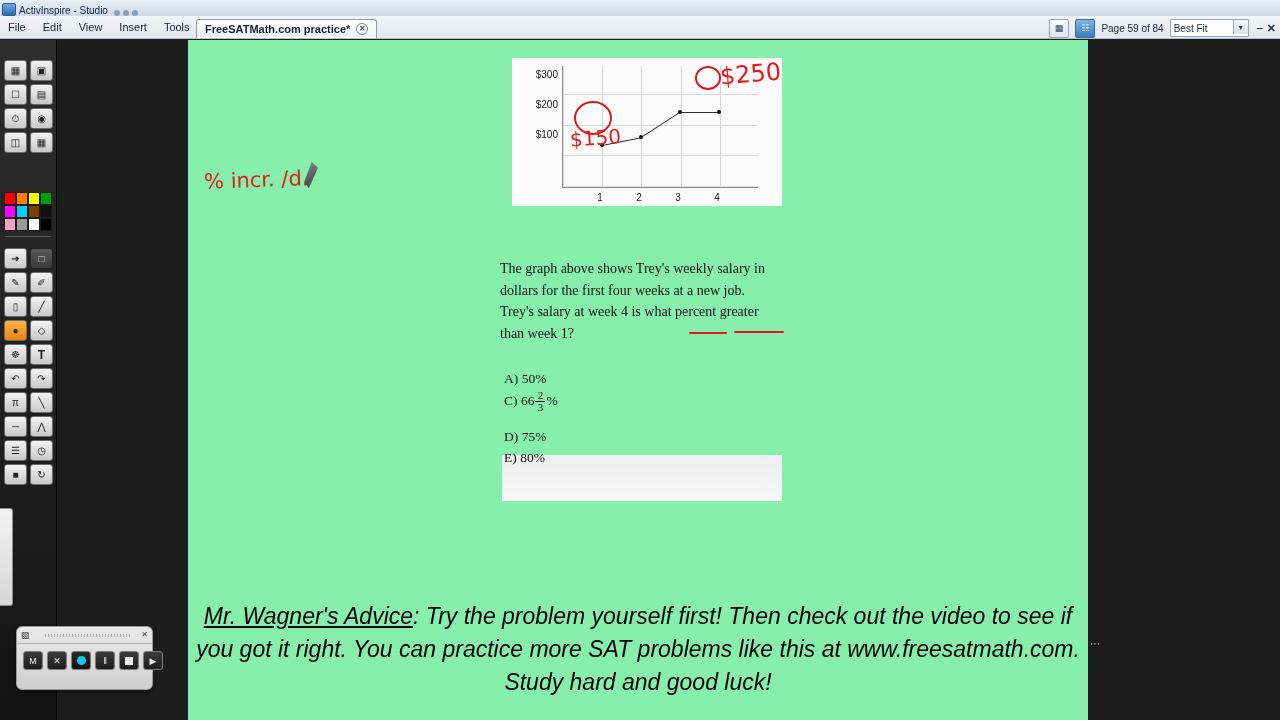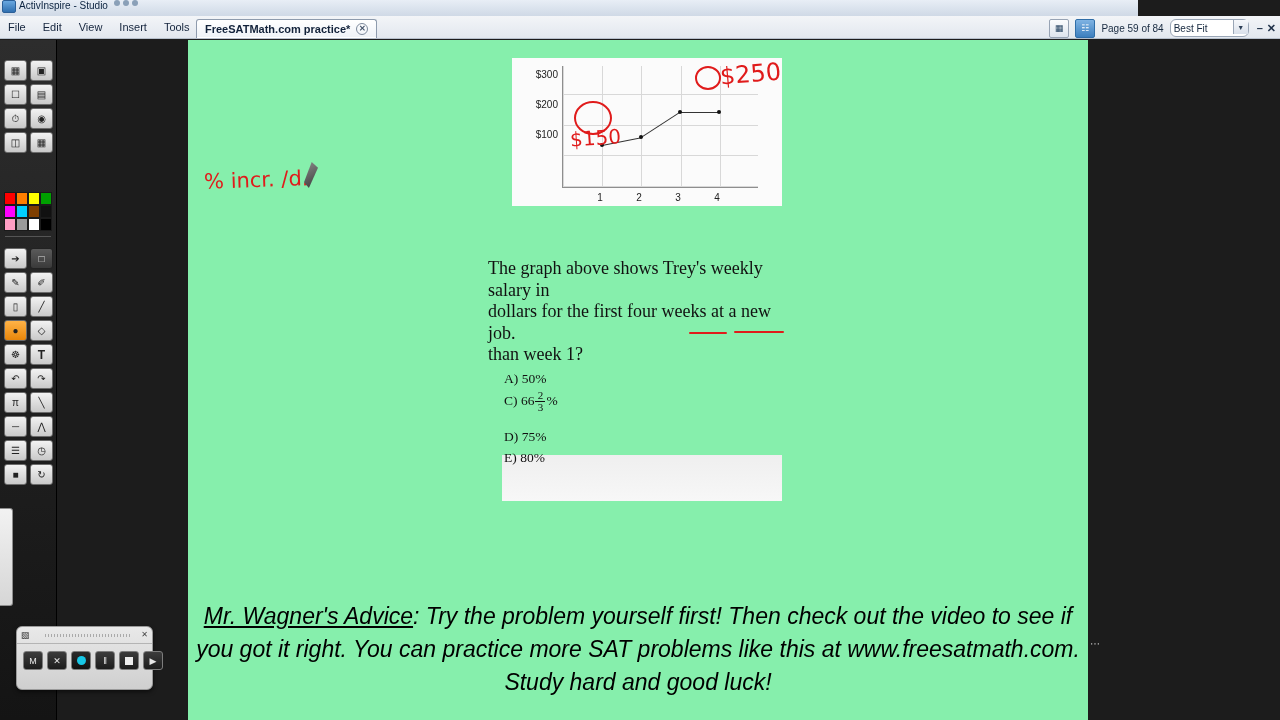--- a/index.html
+++ b/index.html
@@ -6,24 +6,24 @@
   body{
     width:1280px;height:720px;overflow:hidden;
     background:#000;
     font-family:"Liberation Sans", sans-serif;
     -webkit-font-smoothing:antialiased;
   }
   #app{position:relative;width:1280px;height:720px;background:#1c1c1c;}
 
   
   .titlebar{
-    position:absolute;left:0;top:0;width:1138px;height:16px;
+    position:absolute;left:0;top:0;width:1280px;height:16px;
     background:linear-gradient(#e8eef6,#cfd9e6);
     border-bottom:1px solid #9aa7b8;
-    display:flex;align-items:flex-start;
+    display:flex;align-items:flex-end;
   }
   .titlebar .tb-icon{
     width:12px;height:11px;margin:0 3px 0 2px;
     background:linear-gradient(#6aa8e0,#2f6fb0);
     border:1px solid #2b5f98;border-radius:2px;
   }
   .titlebar .tb-title{
     font-size:10px;color:#0b2340;white-space:nowrap;
   }
   .titlebar .tb-dots{
@@ -62,21 +62,21 @@
     position:absolute;right:4px;top:19px;height:18px;display:flex;align-items:center;gap:6px;
   }
   .mb-btn{
     width:18px;height:17px;border:1px solid #97a3b4;background:linear-gradient(#fbfcfe,#dde4ed);
     border-radius:2px;display:flex;align-items:center;justify-content:center;
   }
   .mb-btn.blue{background:linear-gradient(#7fb3e3,#3d7fbe);border-color:#2f6ea8;}
   .mb-btn .gl{font-size:9px;color:#22405f;}
   .pagelabel{font-size:10px;color:#17293f;white-space:nowrap;}
   .fitselect{
-    width:74px;height:16px;border:1px solid #9aa6b6;background:#fff;border-radius:6px;
+    width:74px;height:16px;border:1px solid #9aa6b6;background:#fff;border-radius:1px;
     font-size:10px;color:#17293f;display:flex;align-items:center;padding-left:3px;position:relative;
   }
   .fitselect .arrow{
     position:absolute;right:0;top:0;width:14px;height:14px;
     background:linear-gradient(#f6f8fb,#d9e0ea);border-left:1px solid #9aa6b6;
     display:flex;align-items:center;justify-content:center;font-size:7px;color:#2c3e55;
   }
   .wincontrol{display:flex;gap:4px;align-items:center;margin-left:2px;}
   .wincontrol span{font-size:11px;color:#1e3048;font-weight:bold;}
 
@@ -127,22 +127,22 @@
 
   
   .ink{position:absolute;color:#e01b1b;font-family:"DejaVu Sans", sans-serif;}
   .ell{
     position:absolute;border:2px solid #e01b1b;border-radius:50%;
   }
   .uline{position:absolute;height:2px;background:#e01b1b;border-radius:1px;}
 
   
   .qtext{
-    position:absolute;left:300px;top:218px;width:300px;
-    font-family:"Liberation Serif", serif;font-size:18px;color:#111;line-height:21.5px;
+    position:absolute;left:312px;top:218px;width:300px;
+    font-family:"Liberation Serif", serif;font-size:14px;color:#111;line-height:21.5px;
   }
   .choices{
     position:absolute;left:316px;top:328px;width:290px;
     font-family:"Liberation Serif", serif;font-size:13.5px;color:#111;line-height:21.5px;
   }
   .choice{height:21.5px;}
   .frac{display:inline-block;vertical-align:middle;text-align:center;line-height:9px;font-size:11px;margin:0 1px;}
   .frac .num{display:block;}
   .frac .bar{display:block;border-top:1px solid #111;width:10px;margin:1px auto;}
   .frac .den{display:block;}
@@ -364,20 +364,21 @@
       <div class="ell" style="left:183px;top:8px;width:22px;height:20px;"></div>
       <div class="ink" style="left:208px;top:2px;font-size:24px;transform:rotate(-5deg);">$250</div>
     </div>
 
     <div class="ink" style="left:16px;top:128px;font-size:21px;transform:rotate(-2deg);">% incr. /d.</div>
     <div style="position:absolute;left:116px;top:122px;width:14px;height:26px;background:linear-gradient(150deg,#8a8a8a,#3a3a3a);clip-path:polygon(55% 0,100% 22%,35% 100%,0 78%);"></div>
 
     <div class="qtext">
       <div>The graph above shows Trey's weekly salary in</div>
       <div>dollars for the first four weeks at a new job.</div>
+      <div>Trey's salary at week 4 is what percent greater</div>
       <div>than week 1?</div>
     </div>
     <div class="uline" style="left:501px;top:292px;width:38px;"></div>
     <div class="uline" style="left:546px;top:291px;width:50px;"></div>
 
     <div class="highlight"></div>
 
     <div class="choices">
       <div class="choice">
         <span>A)</span>

